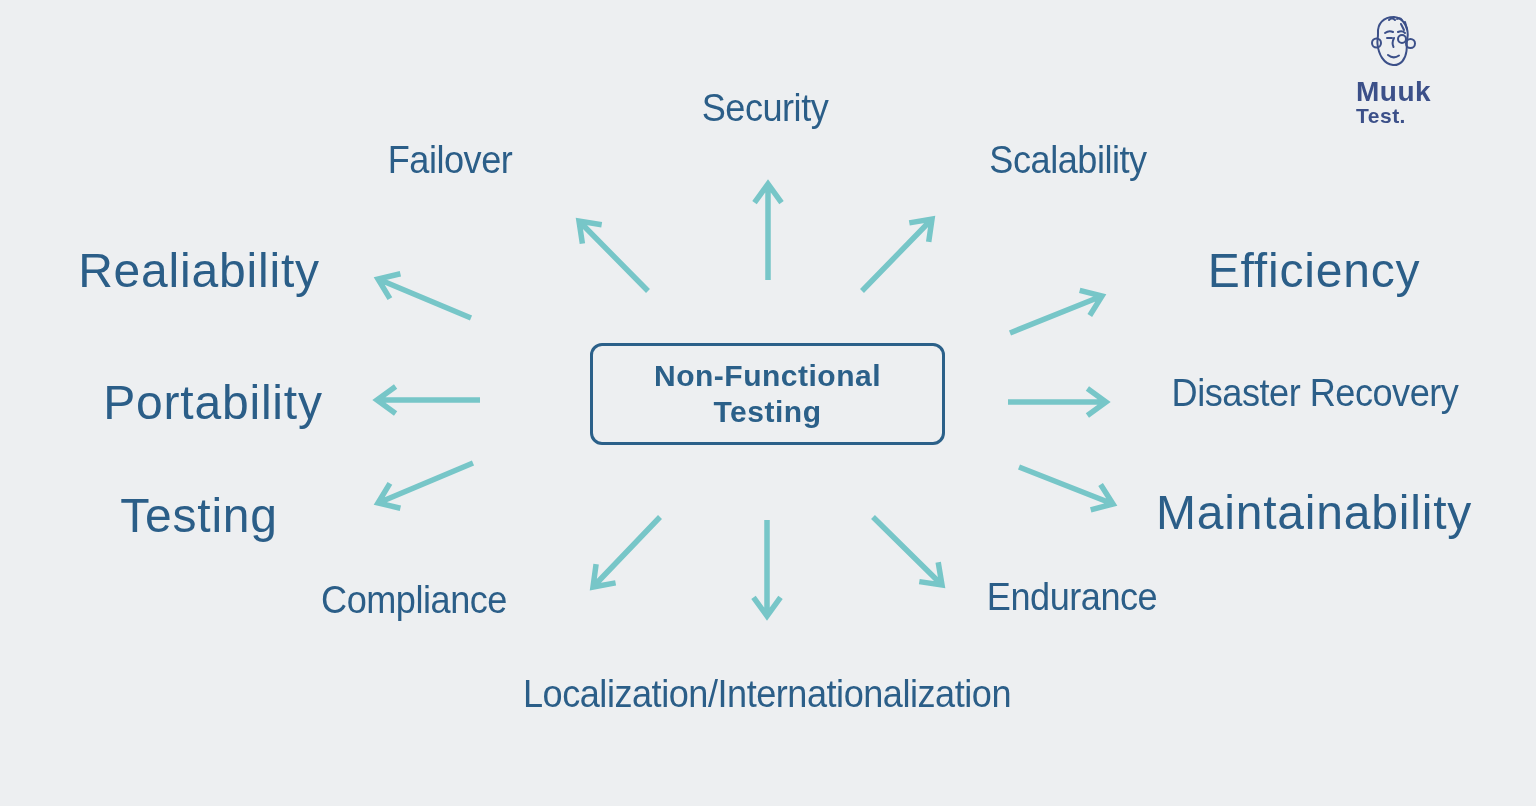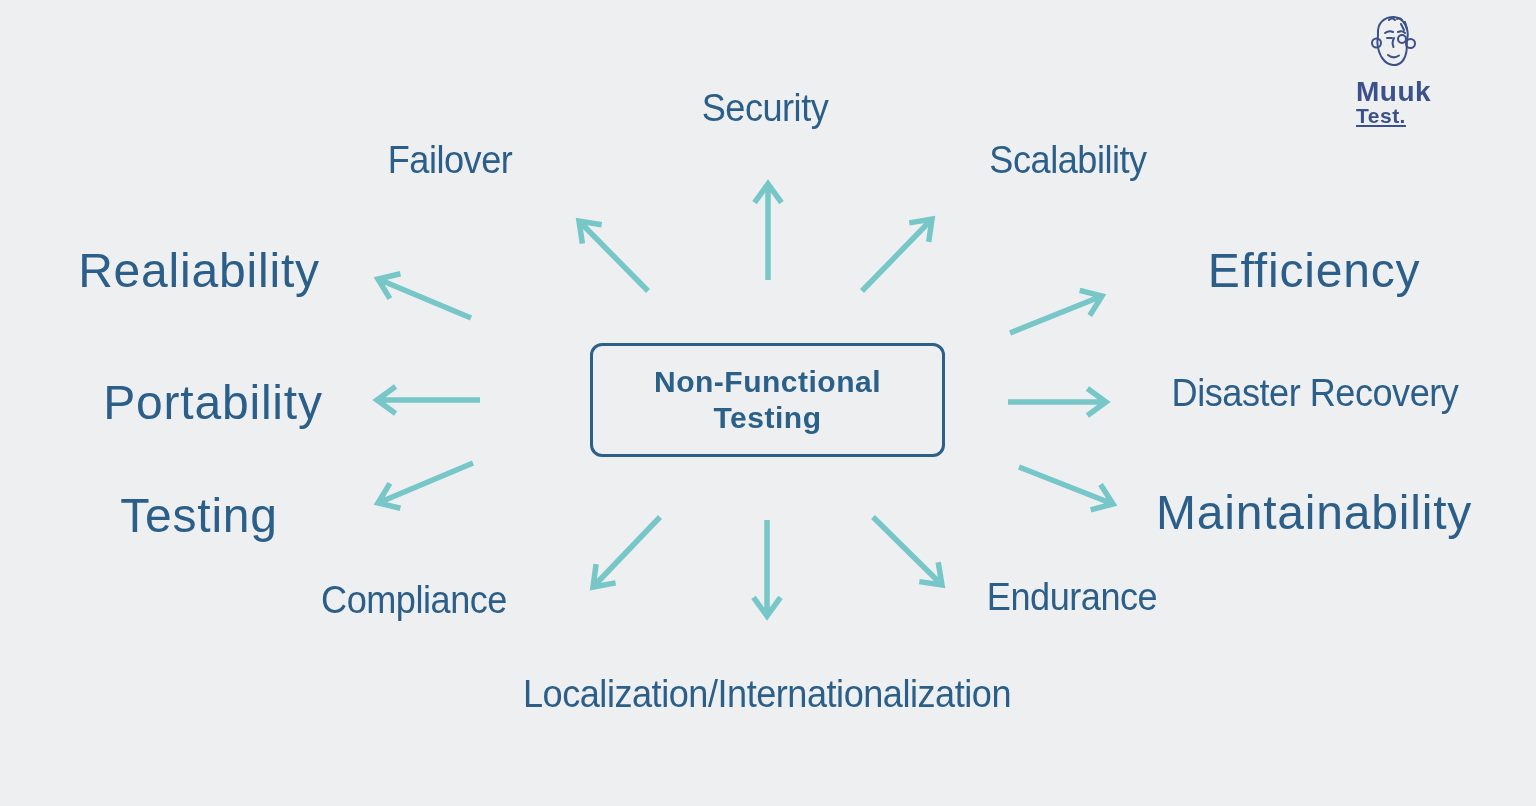--- a/index.html
+++ b/index.html
@@ -38,21 +38,21 @@
     font-size: 38px;
     font-weight: 500;
     letter-spacing: -0.5px;
     transform: translate(-50%, -50%) scaleX(0.95);
   }
   .center-box {
     position: absolute;
     left: 590px;
     top: 343px;
     width: 355px;
-    height: 114px;
+    height: 102px;
     box-sizing: border-box;
     border: 3px solid #2b6089;
     border-radius: 12px;
     background: transparent;
     display: flex;
     flex-direction: column;
     align-items: center;
     justify-content: center;
     color: #2b6089;
     font-size: 30px;
@@ -75,21 +75,20 @@
     font-size: 28px;
     font-weight: 800;
     letter-spacing: 0.5px;
     line-height: 26px;
   }
   .logo-text .brand-bottom {
     font-size: 21px;
     font-weight: 800;
     letter-spacing: 0.5px;
     line-height: 21px;
-    text-decoration: underline;
   }
 </style>
 </head>
 <body>
 
 <div class="canvas">
 
   <svg id="arrow-layer" viewBox="0 0 1536 806" xmlns="http://www.w3.org/2000/svg">
       <path d="M 768 280 L 768 184 M 781.5 202.6 L 768 184 L 754.5 202.6" stroke="#77c6c8" stroke-width="5.5" fill="none" stroke-linejoin="miter"></path>
       <path d="M 648 291 L 579 221 M 601.7 224.8 L 579 221 L 582.4 243.7" stroke="#77c6c8" stroke-width="5.5" fill="none" stroke-linejoin="miter"></path>

